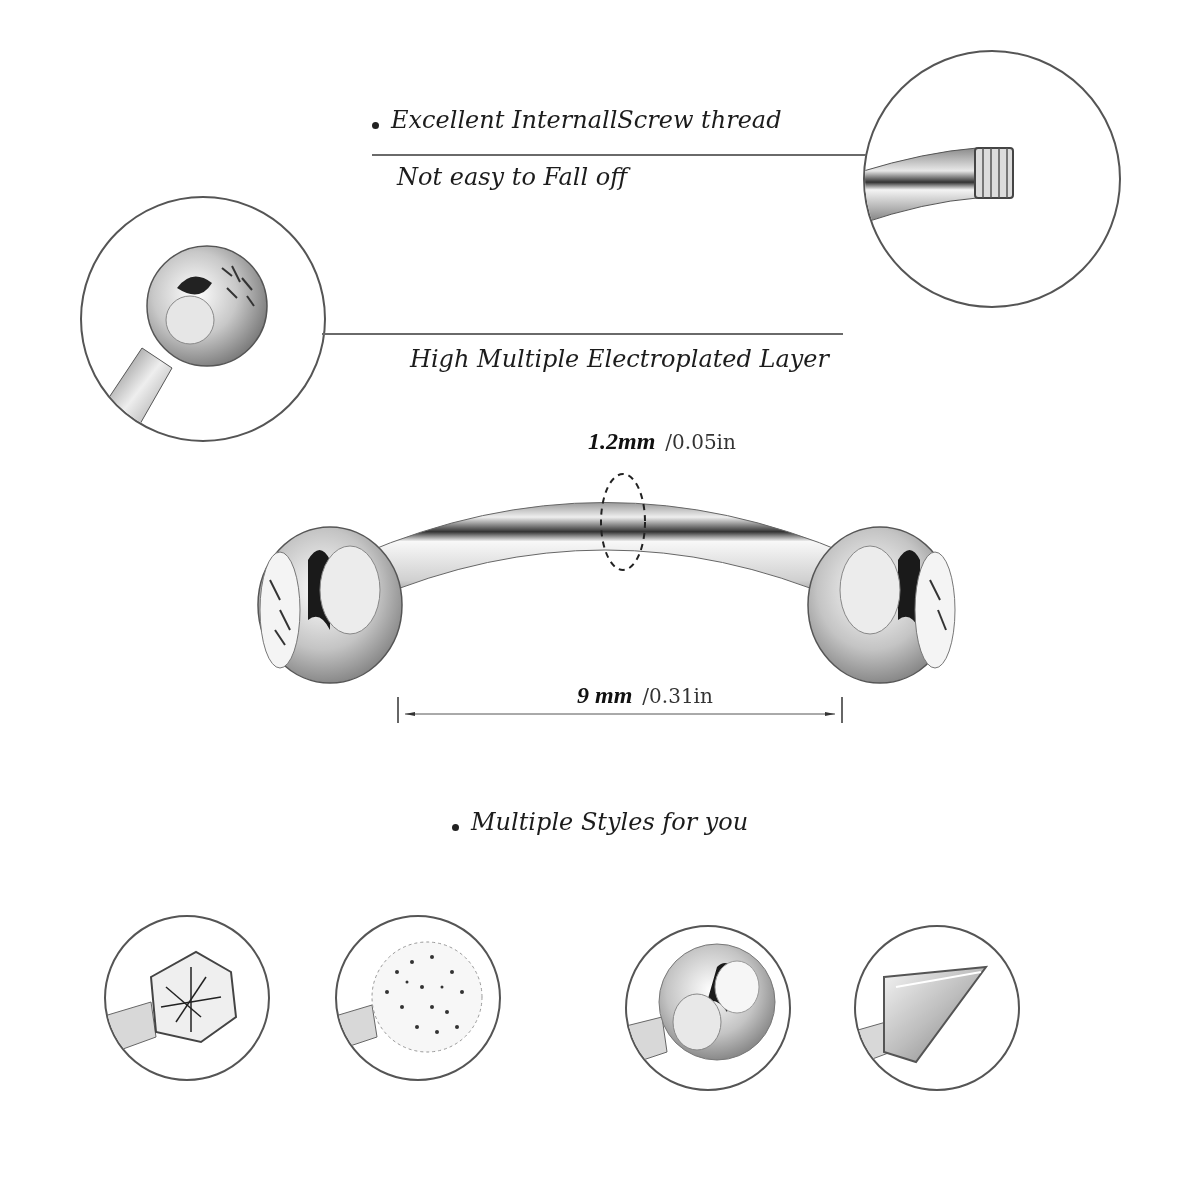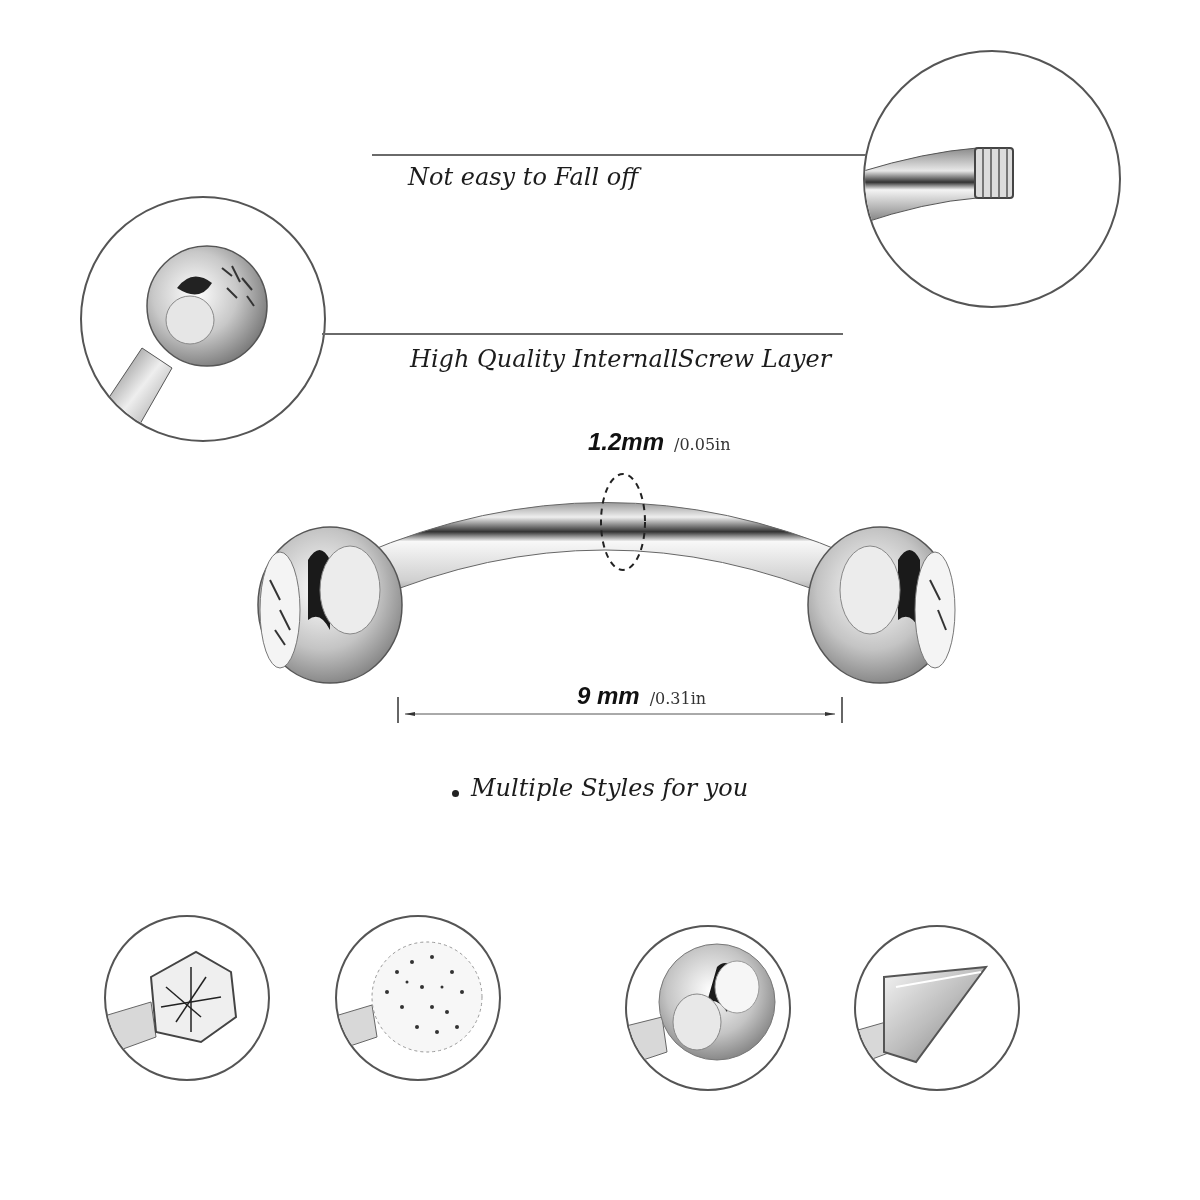--- a/index.html
+++ b/index.html
@@ -2,22 +2,22 @@
 <html><head>
 <meta charset="utf-8">
 <style>
   html, body { margin:0; padding:0; background:#ffffff; }
   #canvas { position:relative; width:1200px; height:1200px; background:#ffffff; overflow:hidden; font-family:"DejaVu Serif", serif; color:#1a1a1a; }
   .abs { position:absolute; }
   .feature-text { font-family:"DejaVu Serif", serif; font-style:italic; font-size:24px; color:#1c1c1c; white-space:nowrap; }
   .bullet { display:inline-block; width:7px; height:7px; border-radius:50%; background:#222; margin-right:12px; vertical-align:middle; position:relative; top:4px; }
   .rule { position:absolute; height:2px; background:#6a6a6a; }
   .circle { position:absolute; border:2px solid #555; border-radius:50%; background:#fff; overflow:hidden; box-sizing:border-box; }
-  .dim-main { font-family:Liberation Sans, sans-serif; font-style:italic; font-weight:bold; font-size:24px; color:#111; }
-  .dim-sub { font-family:"DejaVu Serif", serif; font-size:16px; color:#333; margin-left:10px; }
+  .dim-main { font-family:Liberation Serif, serif; font-style:italic; font-weight:bold; font-size:24px; color:#111; }
+  .dim-sub { font-family:"DejaVu Serif", serif; font-size:20px; color:#333; margin-left:10px; }
   svg { display:block; }
 </style>
 </head>
 <body>
 
 <div id="canvas">
 
   <div class="circle" style="left:863px; top:50px; width:258px; height:258px;">
     <svg width="258" height="258" viewBox="0 0 258 258">
       <defs>
@@ -35,22 +35,25 @@
       </g>
       <g stroke="#555" stroke-width="1.5">
         <line x1="118" y1="96" x2="118" y2="146"></line>
         <line x1="126" y1="96" x2="126" y2="146"></line>
         <line x1="134" y1="96" x2="134" y2="146"></line>
         <line x1="142" y1="96" x2="142" y2="146"></line>
       </g>
     </svg>
   </div>
 
+  <div class="abs feature-text" style="left:372px; top:106px;">
+    <span class="bullet"></span><span>Excellent InternallScrew thread</span>
+  </div>
   <div class="rule" style="left:372px; top:154px; width:494px;"></div>
-  <div class="abs feature-text" style="left:408px; top:163px;">Not easy to Fall off</div>
+  <div class="abs feature-text" style="left:397px; top:163px;">Not easy to Fall off</div>
 
   <div class="circle" style="left:80px; top:196px; width:246px; height:246px;">
     <svg width="246" height="246" viewBox="0 0 246 246">
       <defs>
         <radialGradient id="ballGrad" cx="0.4" cy="0.4" r="0.7">
           <stop offset="0" stop-color="#ffffff"></stop>
           <stop offset="0.5" stop-color="#c8c8c8"></stop>
           <stop offset="1" stop-color="#6a6a6a"></stop>
         </radialGradient>
         <linearGradient id="stemGrad" x1="0" y1="0" x2="1" y2="1">
@@ -67,21 +70,21 @@
         <line x1="140" y1="70" x2="150" y2="78"></line>
         <line x1="150" y1="68" x2="158" y2="84"></line>
         <line x1="160" y1="80" x2="170" y2="92"></line>
         <line x1="145" y1="90" x2="155" y2="100"></line>
         <line x1="165" y1="98" x2="172" y2="108"></line>
       </g>
     </svg>
   </div>
 
   <div class="rule" style="left:322px; top:333px; width:521px;"></div>
-  <div class="abs feature-text" style="left:410px; top:345px;">High Quality InternallScrew Layer</div>
+  <div class="abs feature-text" style="left:410px; top:345px;">High Multiple Electroplated Layer</div>
 
   <div class="abs" style="left:588px; top:428px; white-space:nowrap;">
     <span class="dim-main">1.2mm</span><span class="dim-sub">/0.05in</span>
   </div>
 
   <div class="abs" style="left:250px; top:460px; width:710px; height:240px;">
     <svg width="710" height="240" viewBox="0 0 710 240">
       <defs>
         <linearGradient id="curveGrad" x1="0" y1="0" x2="0" y2="1">
           <stop offset="0" stop-color="#9a9a9a"></stop>
@@ -129,21 +132,21 @@
   <div class="abs" style="left:395px; top:695px; width:452px; height:30px;">
     <svg width="452" height="30" viewBox="0 0 452 30">
       <line x1="3" y1="2" x2="3" y2="28" stroke="#333" stroke-width="1.5"></line>
       <line x1="447" y1="2" x2="447" y2="28" stroke="#333" stroke-width="1.5"></line>
       <line x1="10" y1="19" x2="440" y2="19" stroke="#555" stroke-width="1"></line>
       <polygon points="10,19 20,17 20,21" fill="#333"></polygon>
       <polygon points="440,19 430,17 430,21" fill="#333"></polygon>
     </svg>
   </div>
 
-  <div class="abs feature-text" style="left:452px; top:774px;">
+  <div class="abs feature-text" style="left:452px; top:808px;">
     <span class="bullet"></span><span>Multiple Styles for you</span>
   </div>
 
   <div class="circle" style="left:104px; top:915px; width:166px; height:166px;">
     <svg width="166" height="166" viewBox="0 0 166 166">
       <path d="M-5 100 L45 85 L50 120 L-5 140 Z" fill="#d8d8d8" stroke="#666"></path>
       <polygon points="45,60 90,35 125,55 130,100 95,125 50,115" fill="#efefef" stroke="#444" stroke-width="2"></polygon>
       <g stroke="#222" stroke-width="1.5">
         <line x1="60" y1="70" x2="95" y2="100"></line>
         <line x1="70" y1="105" x2="100" y2="60"></line>

